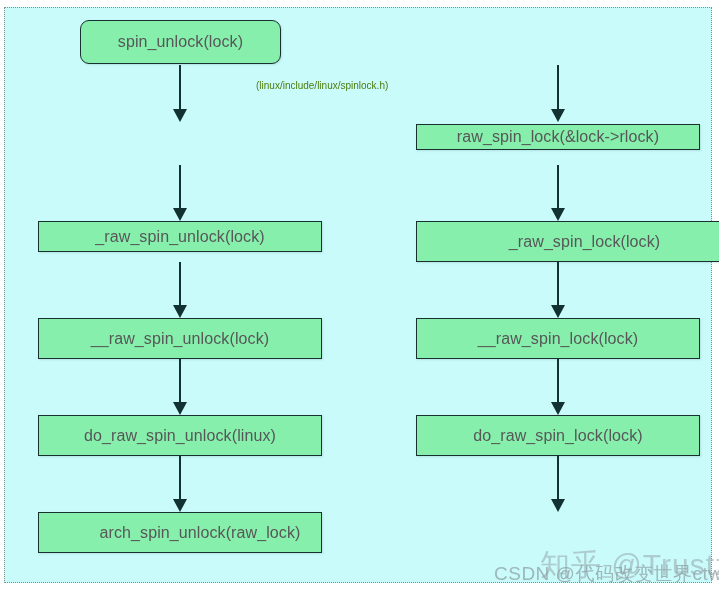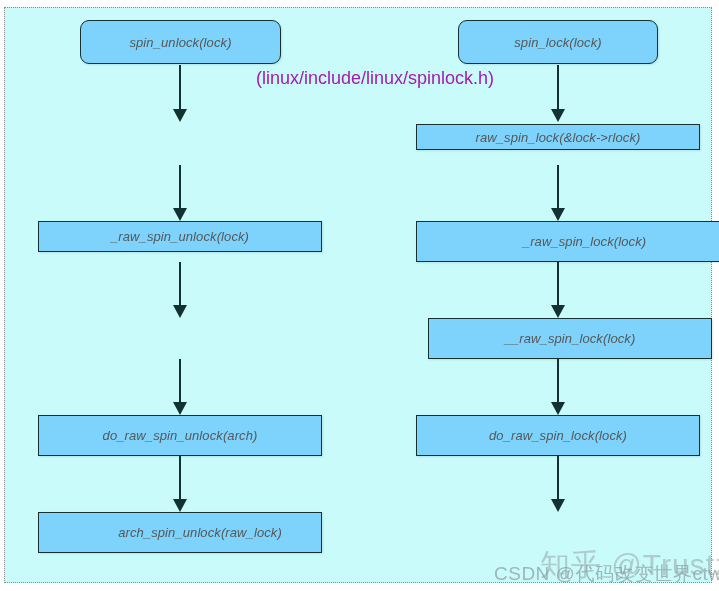--- a/index.html
+++ b/index.html
@@ -26,32 +26,31 @@
     top: 7px;
     width: 708px;
     height: 576px;
     background: #c9fbfb;
     border: 1px dotted #8a8a8a;
     box-sizing: border-box;
   }
   
   .node {
     position: absolute;
-    background: #7dd3fc;
+    background: #86efac;
     border: 1.6px solid #18302f;
     box-sizing: border-box;
     display: flex;
     align-items: center;
     justify-content: center;
     color: #575757;
-    font-size: 13px;
+    font-size: 16px;
     letter-spacing: .1px;
     white-space: nowrap;
     box-shadow: 1px 1px 2px rgba(90,110,110,.18);
-    font-style: italic;
   }
   .node.rounded {
     border-radius: 9px;
   }
   
   .arrow {
     position: absolute;
     width: 14px;
   }
   .arrow .shaft {
@@ -66,23 +65,24 @@
     left: 0;
     width: 0;
     height: 0;
     border-left: 7px solid transparent;
     border-right: 7px solid transparent;
     border-top: 13px solid #113230;
   }
   
   .path-note {
     position: absolute;
-    color: #a21caf;
-    font-size: 18px;
+    color: #4d7c0f;
+    font-size: 10px;
     white-space: nowrap;
+    margin-top: 12px;
   }
   
   .wm {
     position: absolute;
     white-space: nowrap;
     pointer-events: none;
   }
   .wm-zhihu {
     color: rgba(150,165,170,.55);
     font-size: 30px;
@@ -118,42 +118,42 @@
 
   <div class="node" style="left:38px; top:221px; width:284px; height:31px;">
     <span>_raw_spin_unlock(lock)</span>
   </div>
 
   <div class="arrow" style="left:173px; top:262px; height:57px;">
     <div class="shaft" style="height:45px;"></div>
     <div class="head" style="top:43px;"></div>
   </div>
 
+  <div class="node" style="left:38px; top:318px; width:284px; height:41px;">
+    <span>__raw_spin_unlock(lock)</span>
+  </div>
 
   <div class="arrow" style="left:173px; top:359px; height:57px;">
     <div class="shaft" style="height:45px;"></div>
     <div class="head" style="top:43px;"></div>
   </div>
 
   <div class="node" style="left:38px; top:415px; width:284px; height:41px;">
-    <span>do_raw_spin_unlock(arch)</span>
+    <span>do_raw_spin_unlock(linux)</span>
   </div>
 
   <div class="arrow" style="left:173px; top:456px; height:57px;">
     <div class="shaft" style="height:45px;"></div>
     <div class="head" style="top:43px;"></div>
   </div>
 
   <div class="node" style="left:38px; top:512px; width:284px; height:41px;padding-left:40px;">
     <span>arch_spin_unlock(raw_lock)</span>
   </div>
 
-  <div class="node rounded" style="left:458px; top:20px; width:200px; height:44px;">
-    <span>spin_lock(lock)</span>
-  </div>
 
   <div class="arrow" style="left:551px; top:65px; height:58px;">
     <div class="shaft" style="height:46px;"></div>
     <div class="head" style="top:44px;"></div>
   </div>
 
   <div class="node" style="left:416px; top:124px; width:284px; height:26px;">
     <span>raw_spin_lock(&amp;lock-&gt;rlock)</span>
   </div>
 
@@ -164,21 +164,21 @@
 
   <div class="node" style="left:416px; top:221px; width:337px; height:41px;">
     <span>_raw_spin_lock(lock)</span>
   </div>
 
   <div class="arrow" style="left:551px; top:262px; height:57px;">
     <div class="shaft" style="height:45px;"></div>
     <div class="head" style="top:43px;"></div>
   </div>
 
-  <div class="node" style="left:428px; top:318px; width:284px; height:41px;">
+  <div class="node" style="left:416px; top:318px; width:284px; height:41px;">
     <span>__raw_spin_lock(lock)</span>
   </div>
 
   <div class="arrow" style="left:551px; top:359px; height:57px;">
     <div class="shaft" style="height:45px;"></div>
     <div class="head" style="top:43px;"></div>
   </div>
 
   <div class="node" style="left:416px; top:415px; width:284px; height:41px;">
     <span>do_raw_spin_lock(lock)</span>

